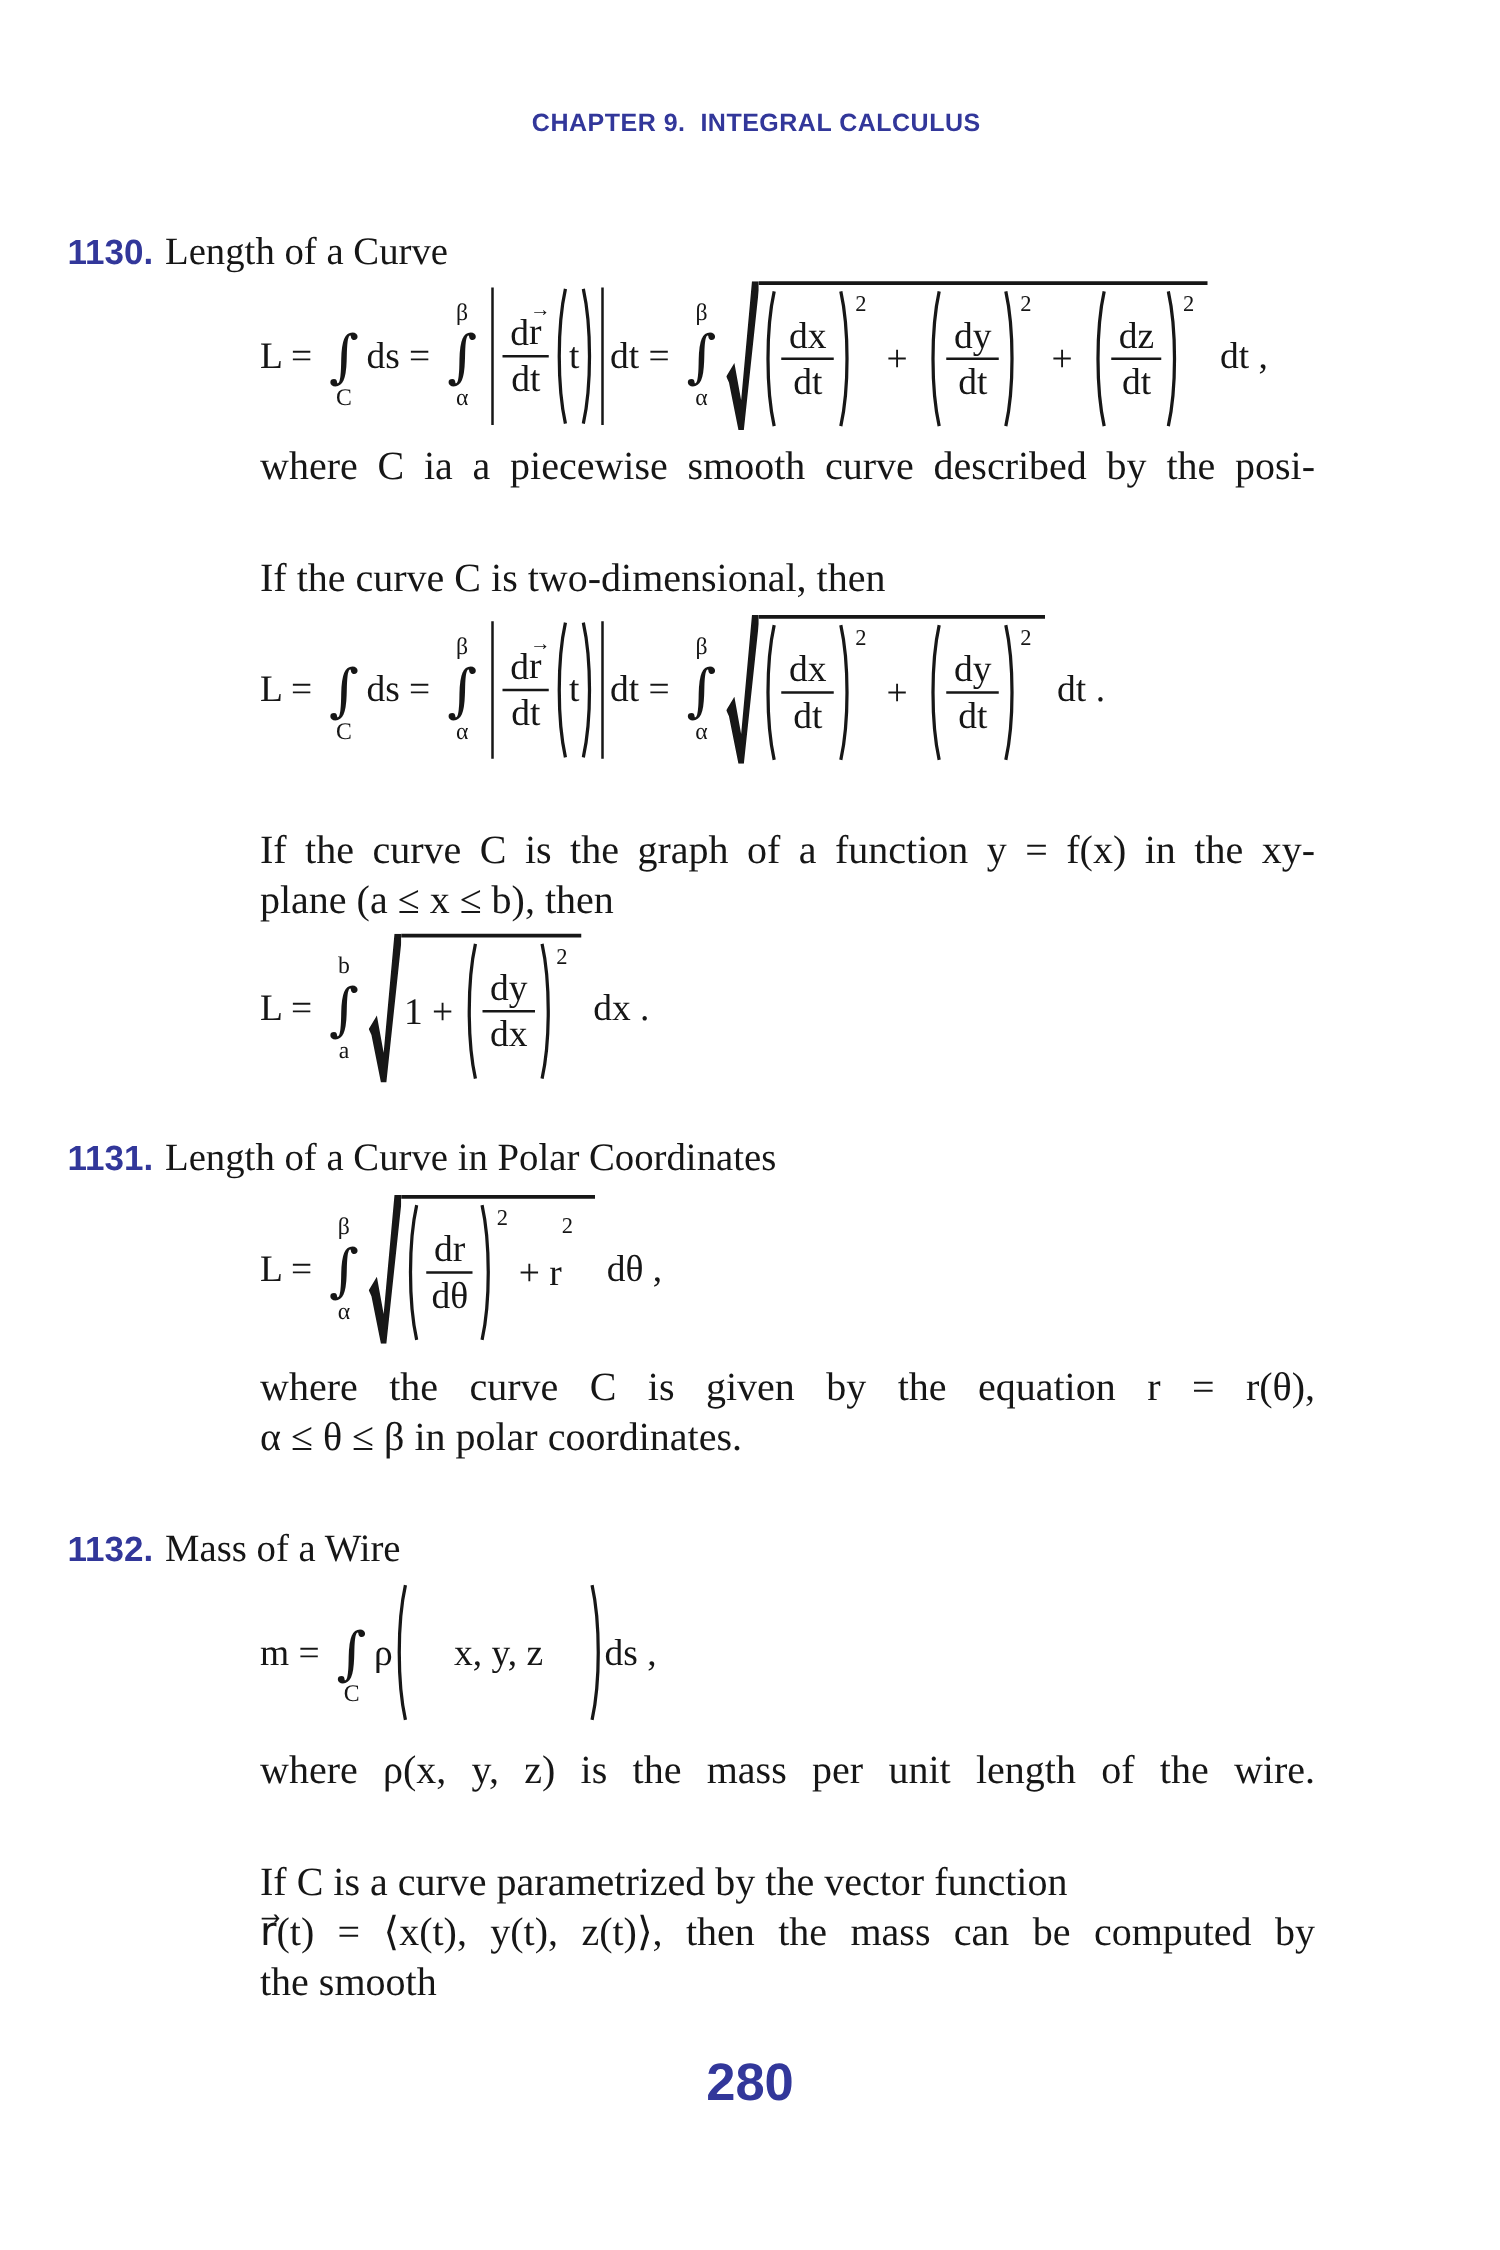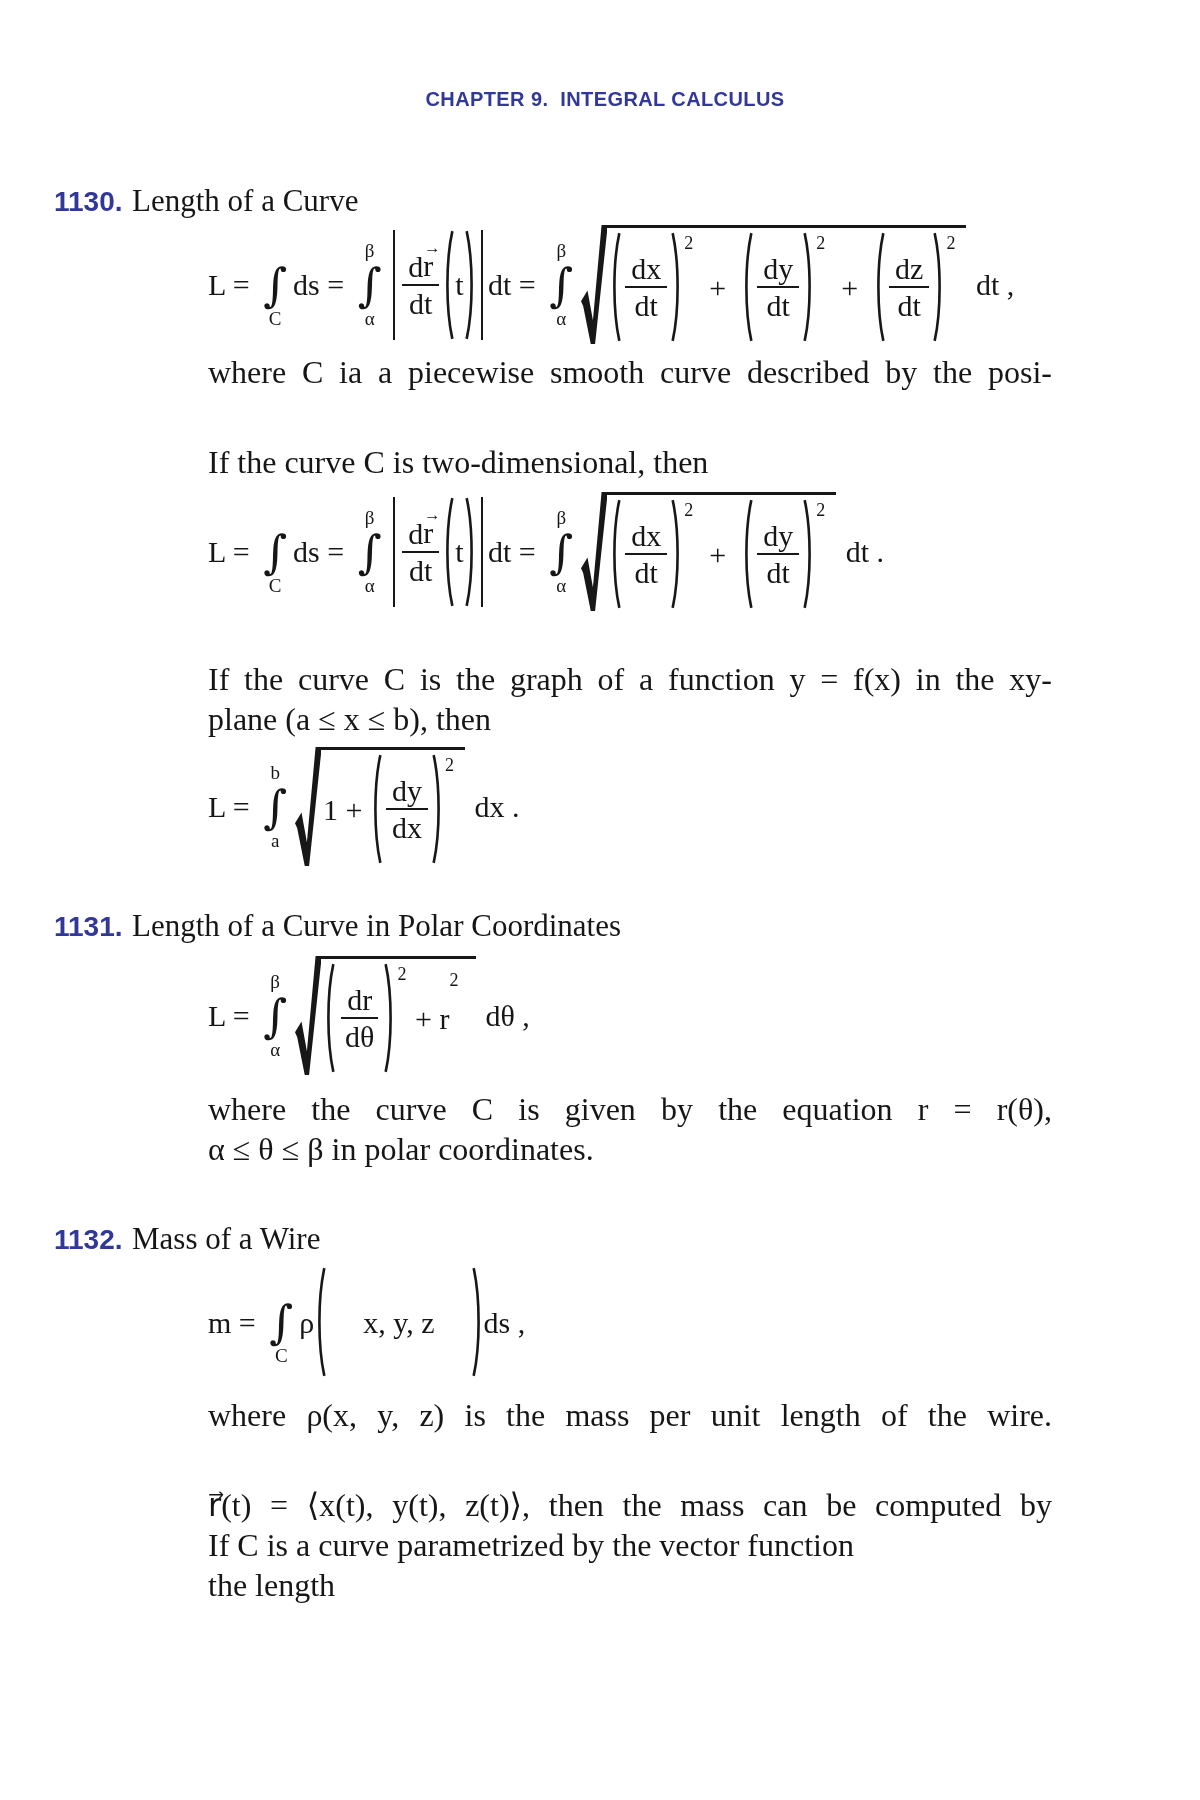--- a/index.html
+++ b/index.html
@@ -477,20 +477,21 @@
                 <path d="M1.5,1 C7.5,28 7.5,72 1.5,99" stroke="#171717" stroke-width="2.6" fill="none" vector-effect="non-scaling-stroke"></path>
               </svg>
             </span>
             <span class="mtext">ds ,</span>
           </span>
         </div>
       <p class="para mt-p5">
         <span class="bline just">where  ρ(x, y, z)  is the mass per unit length of the wire.</span>
       </p>
       <p class="para mt-p6">
+        <span class="bline">If C is a curve parametrized by the vector function</span>
         <span class="bline just">r⃗(t) = ⟨x(t), y(t), z(t)⟩,  then the mass can be computed by</span>
-        <span class="bline">If C is a curve parametrized by the vector function</span>
-        <span class="bline">the length</span>
+        <span class="bline">the smooth</span>
       </p>
     </div>
   </section>
 
+  <div class="page-number">280</div>
 </main>
 
 </body></html>

